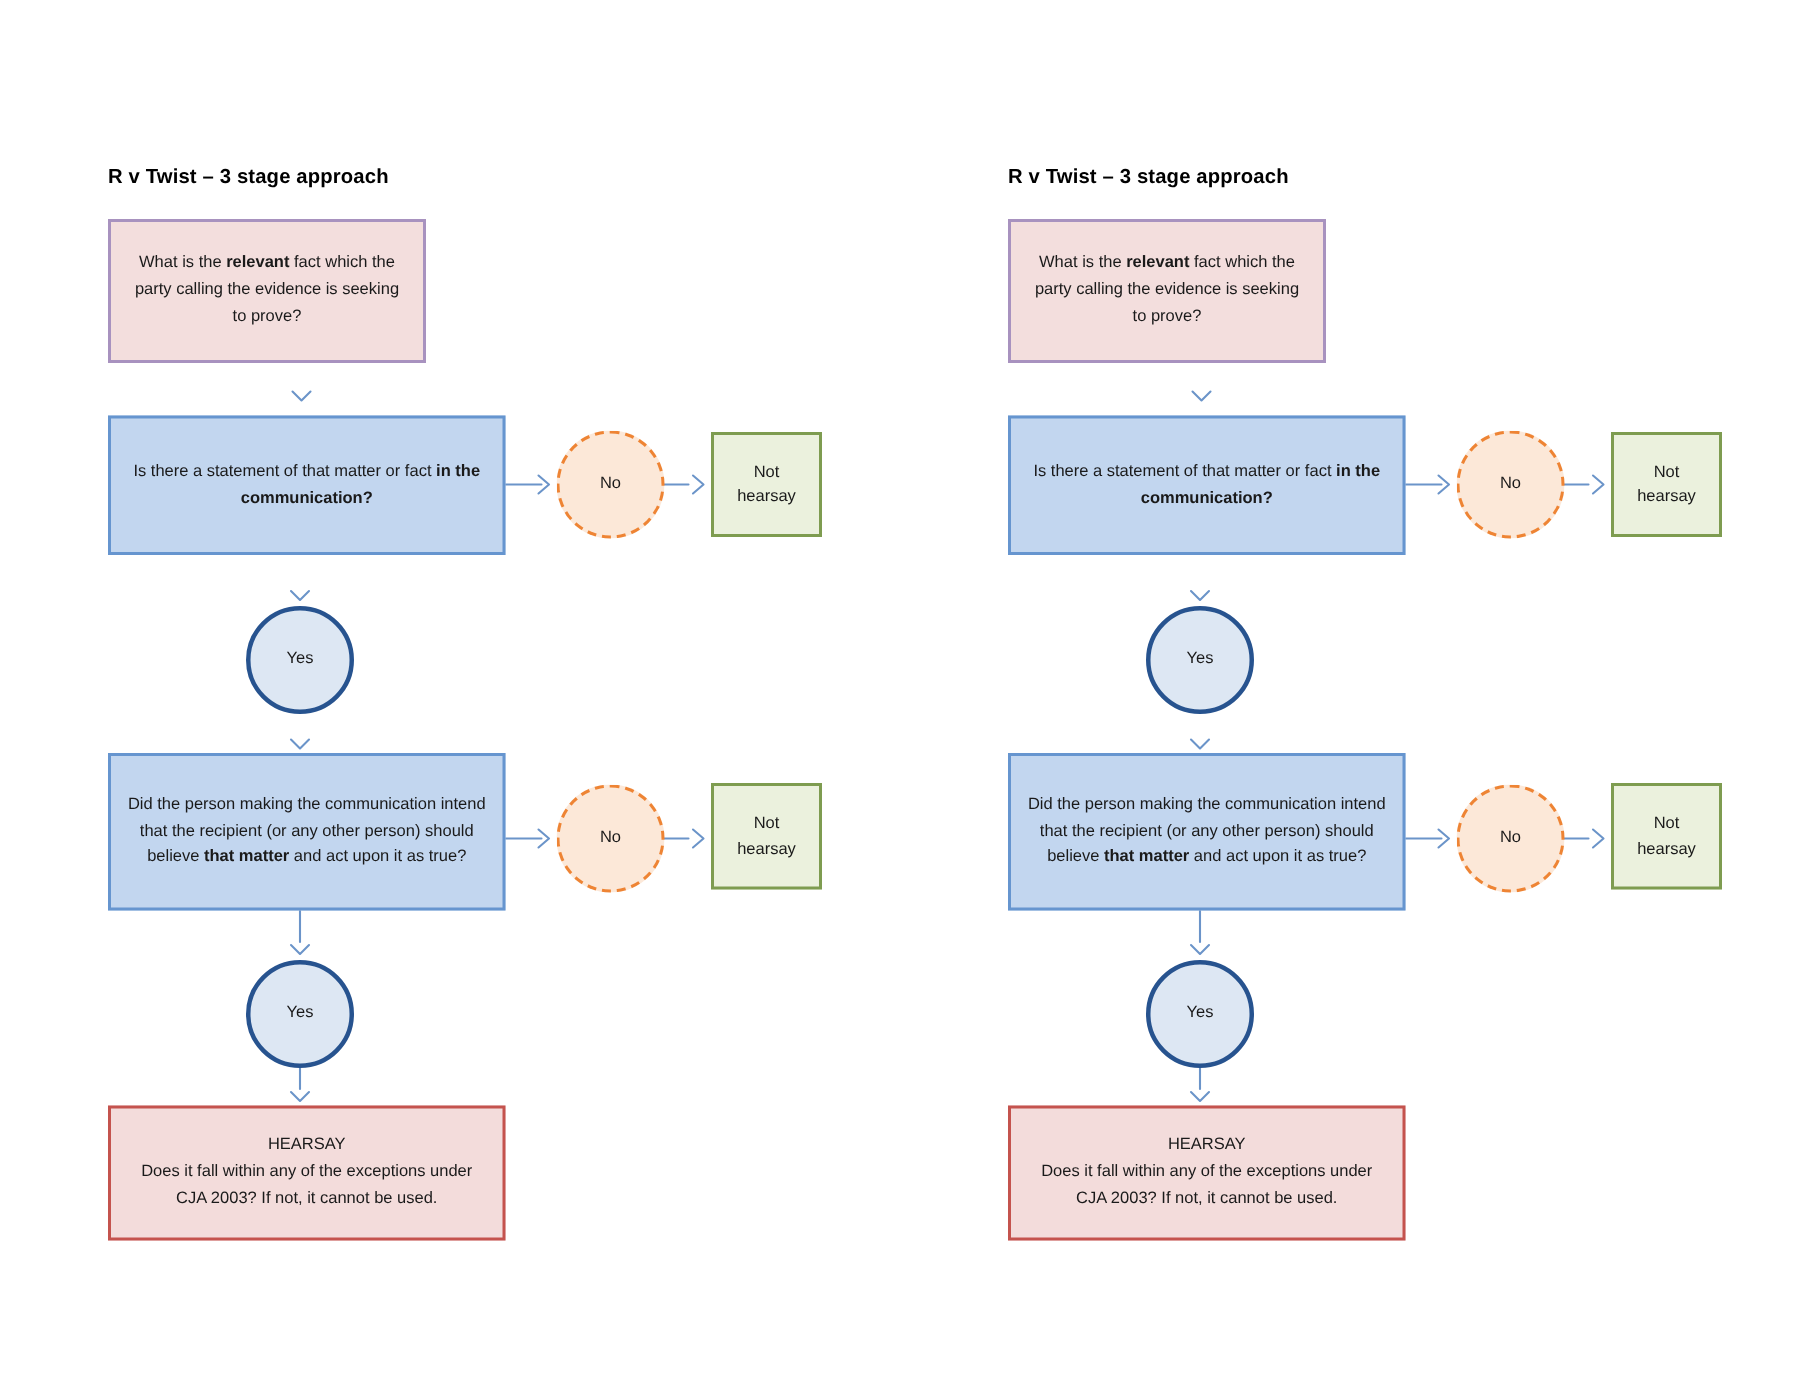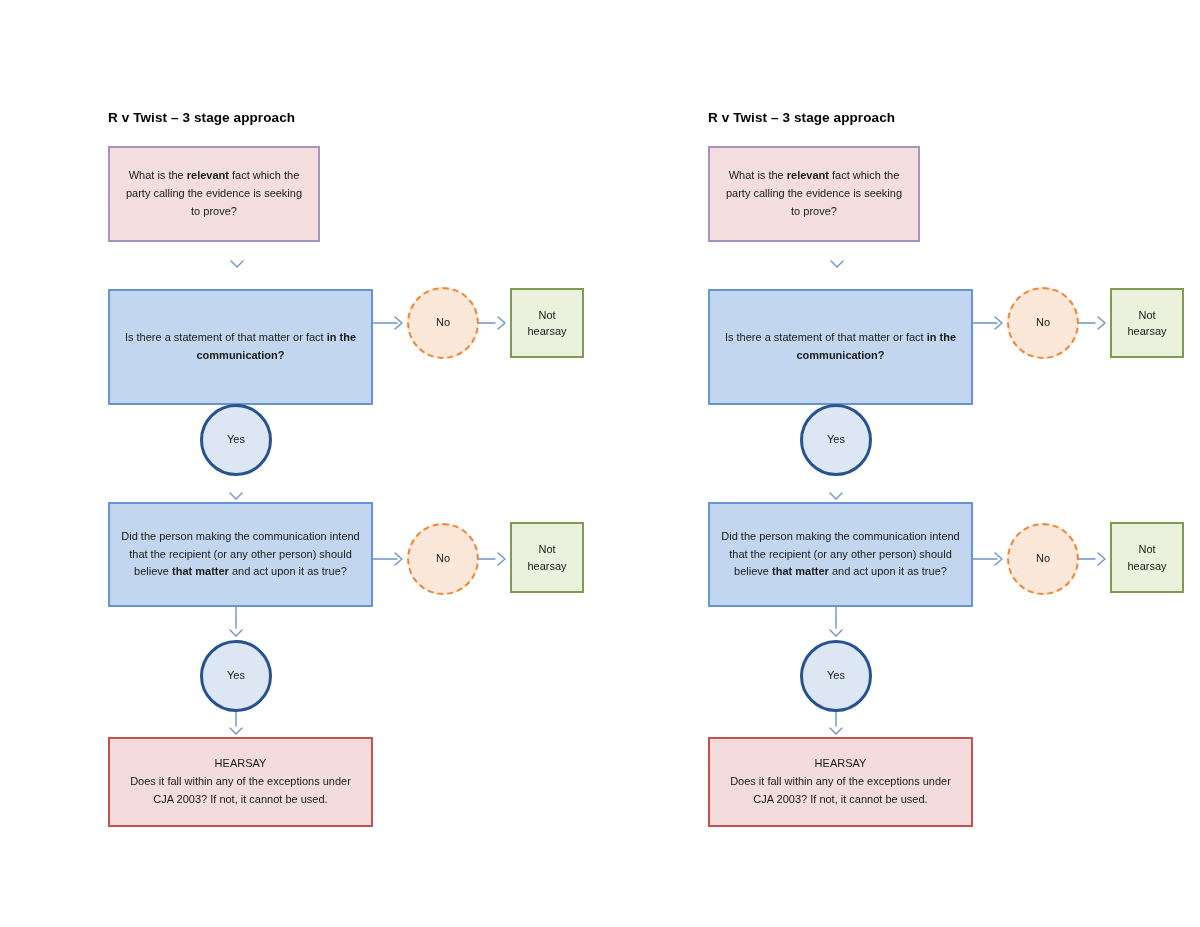--- a/index.html
+++ b/index.html
@@ -1,21 +1,21 @@
 <!DOCTYPE html>
 <html style="--connector: #6b94c9; --stage1-fill: #f3dedd; --stage1-border: #a892bf; --question-fill: #c2d6ef; --question-border: #6695cf; --no-fill: #fce8d8; --no-border: #ee8434; --yes-fill: #dde7f3; --yes-border: #27538f; --not-hearsay-fill: #ebf1dd; --not-hearsay-border: #7e9c50; --hearsay-fill: #f3dcdb; --hearsay-border: #c4534e;"><head>
 <meta charset="utf-8">
 <style>
   * { box-sizing: border-box; margin: 0; padding: 0; }
   html, body { background: #ffffff; }
   body {
     width: 1200px; height: 927px; position: relative; overflow: hidden;
     font-family: "Liberation Sans", sans-serif; color: #1a1a1a;
   }
-  .col { position: absolute; top: 0; width: 600px; height: 927px; margin-left: 36px; }
+  .col { position: absolute; top: 0; width: 600px; height: 927px; }
   .col.left  { left: 0; }
   .col.right { left: 600px; }
 
   .connectors { position: absolute; left: 0; top: 0; pointer-events: none; }
   .connectors .ln, .connectors .chv {
     fill: none; stroke: var(--connector, #6b94c9);
     stroke-width: 1.4; stroke-linecap: round; stroke-linejoin: round;
   }
 
   .title {
@@ -30,21 +30,21 @@
     font-size: 11px; line-height: 1.62;
   }
   .node p { margin: 0; }
 
   .stage1 {
     left: 72px; top: 146px; width: 212px; height: 96px; padding: 6px 14px;
     background: var(--stage1-fill, #f3dedd);
     border: 2px solid var(--stage1-border, #a892bf);
   }
   .stage2 {
-    left: 72px; top: 289px; width: 265px; height: 116px; padding: 6px 0;
+    left: 72px; top: 277px; width: 265px; height: 93px; padding: 6px 0;
     background: var(--question-fill, #c2d6ef);
     border: 2px solid var(--question-border, #6695cf);
   }
   .stage3 {
     left: 72px; top: 502px; width: 265px; height: 105px; padding: 6px 8px;
     background: var(--question-fill, #c2d6ef);
     border: 2px solid var(--question-border, #6695cf);
     align-items: center;
   }
   .hearsay {

